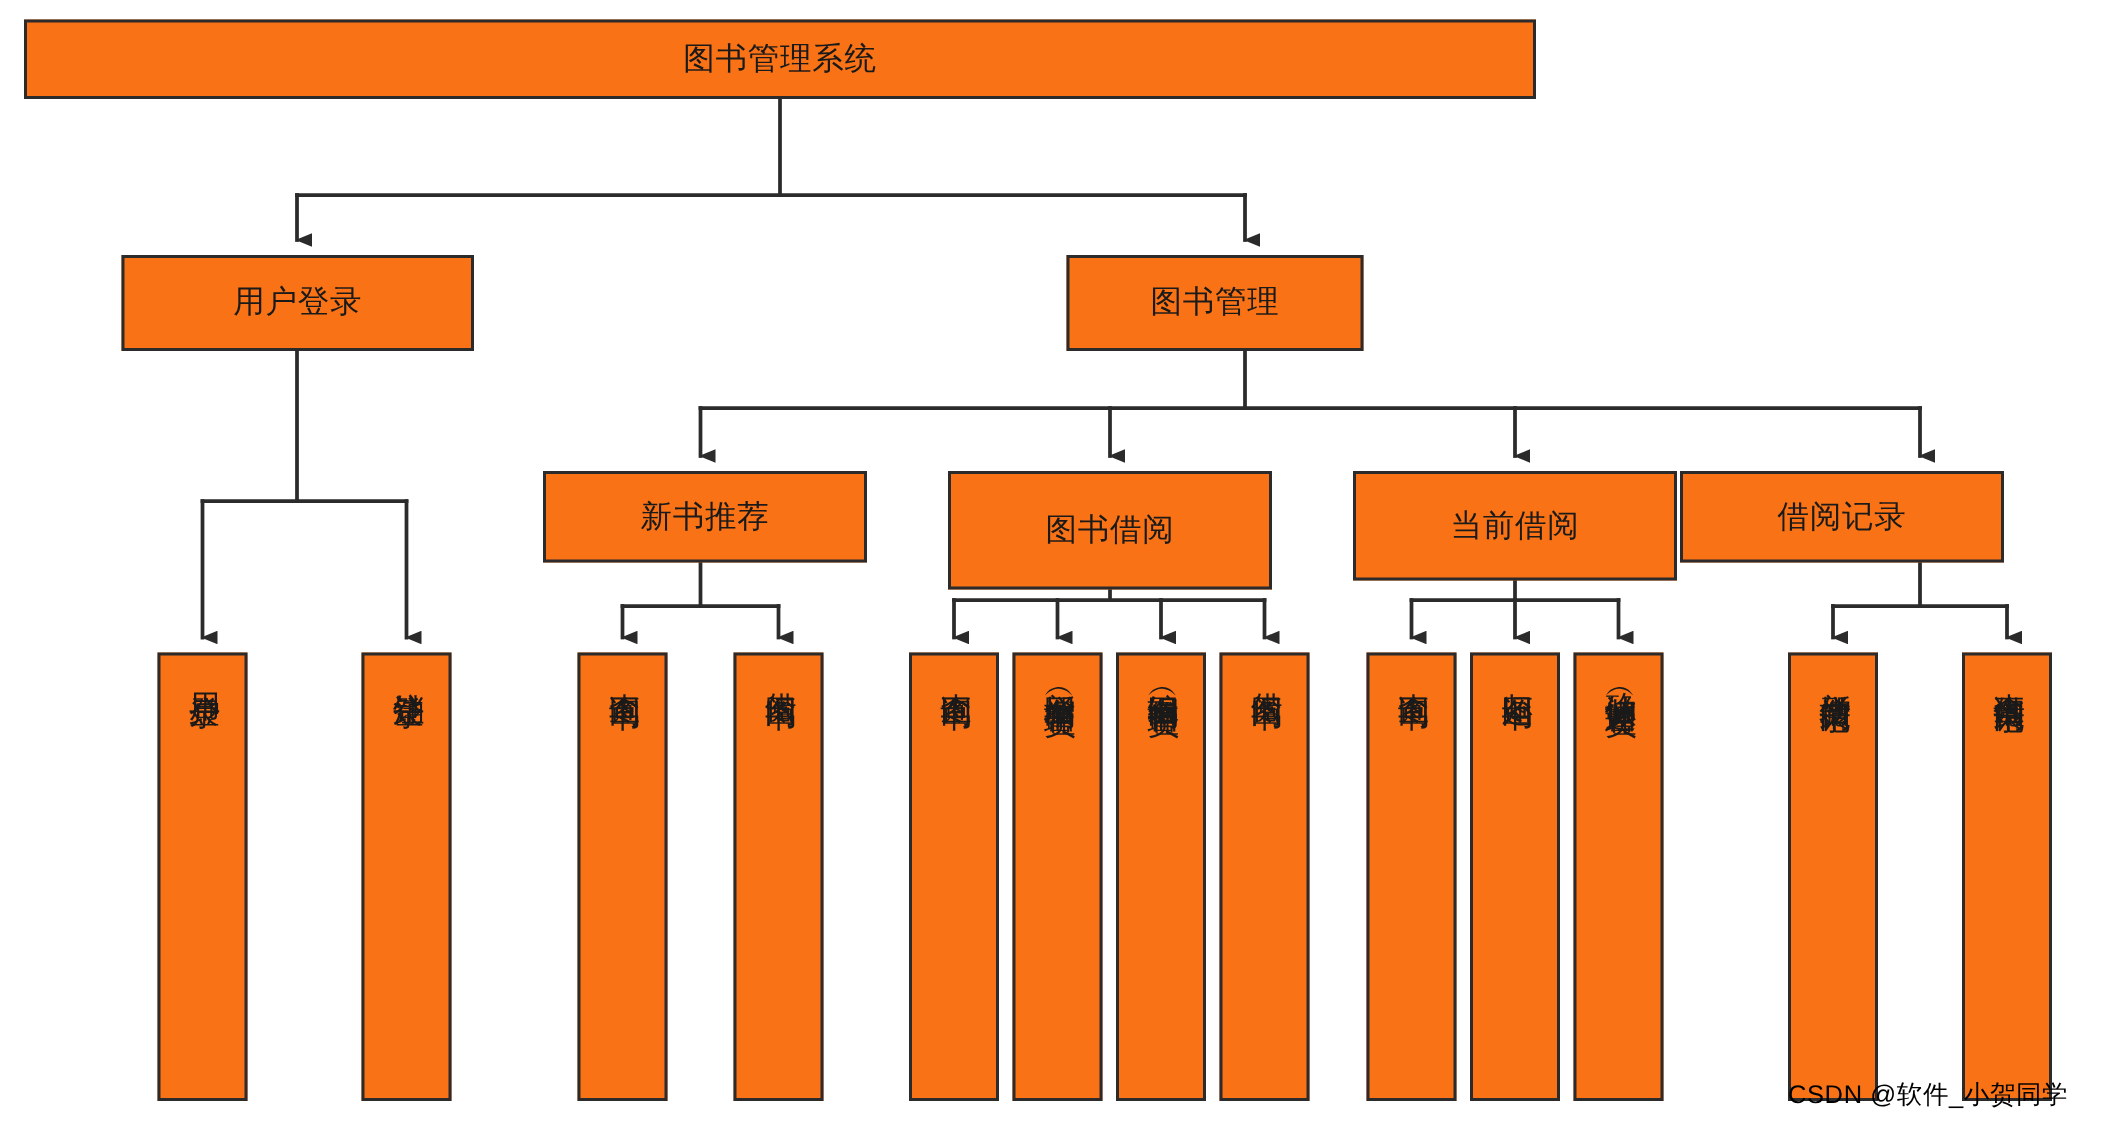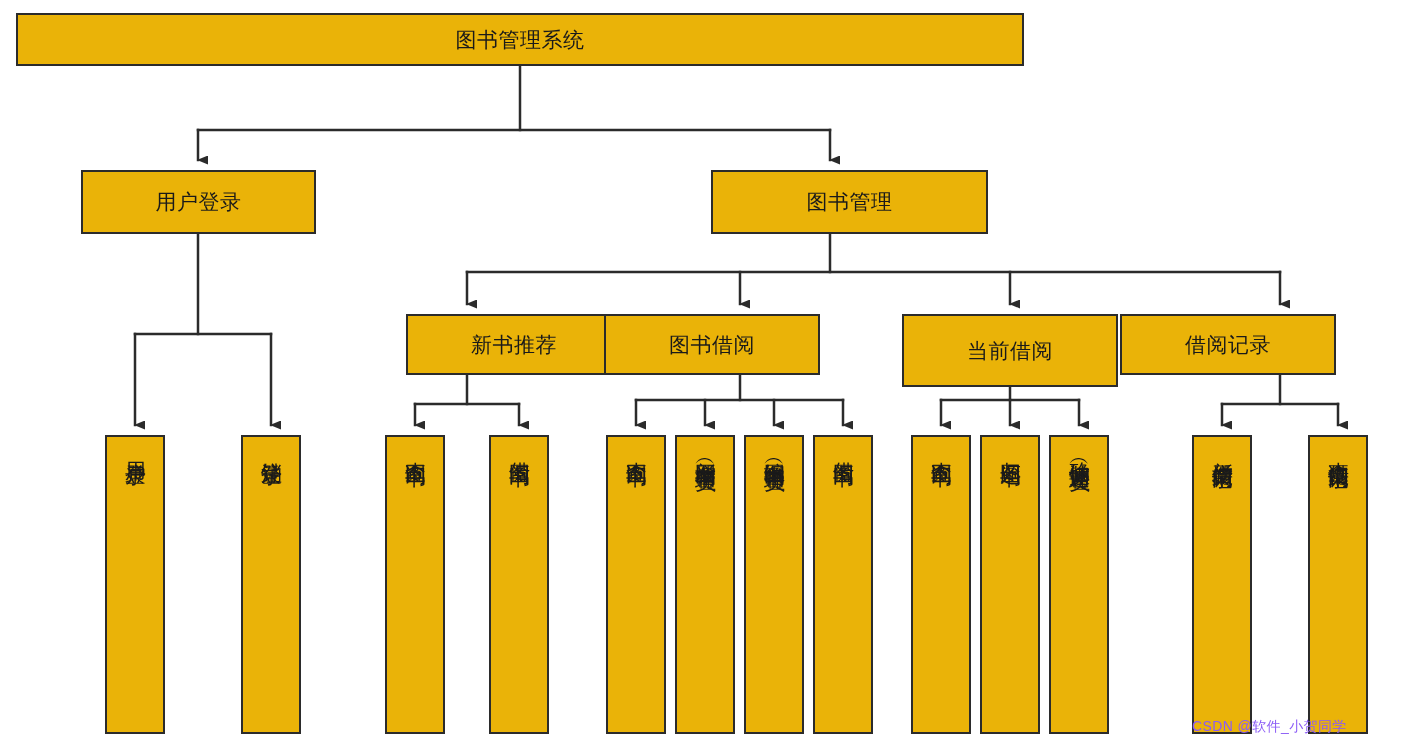--- a/index.html
+++ b/index.html
@@ -23,21 +23,21 @@
     position: absolute;
     top: 0;
     left: 0;
     width: 1405px;
     height: 747px;
   }
   .node-box {
     position: absolute;
     box-sizing: border-box;
     border: 2px solid #2b2b2b;
-    background: #eab308;
+    background: #f97316;
     display: flex;
     align-items: center;
     justify-content: center;
     color: #1a1a1a;
   }
   .node-label-h {
     font-size: 21px;
     line-height: 1.1;
     letter-spacing: 0.5px;
     white-space: nowrap;
@@ -52,22 +52,22 @@
     writing-mode: vertical-rl;
     text-orientation: upright;
     font-size: 21px;
     line-height: 1.28;
     letter-spacing: 1.5px;
     color: #1a1a1a;
     white-space: nowrap;
   }
   .watermark {
     position: absolute;
-    font-size: 14px;
-    color: #8b5cf6;
+    font-size: 17px;
+    color: #000000;
     white-space: nowrap;
     letter-spacing: 0.4px;
     pointer-events: none;
   }
 </style>
 </head>
 <body>
 
 <div id="diagram-root">
 
@@ -125,29 +125,29 @@
   </svg>
 
   <div class="node-box" style="left:16px; top:13px; width:1008px; height:53px;">
     <span class="node-label-h">图书管理系统</span>
   </div>
 
   <div class="node-box" style="left:81px; top:170px; width:235px; height:64px;">
     <span class="node-label-h">用户登录</span>
   </div>
 
-  <div class="node-box" style="left:711px; top:170px; width:277px; height:64px;">
+  <div class="node-box" style="left:711px; top:170px; width:198px; height:64px;">
     <span class="node-label-h">图书管理</span>
   </div>
 
-  <div class="node-box" style="left:362px; top:314px; width:216px; height:61px;margin-left:44px;">
+  <div class="node-box" style="left:362px; top:314px; width:216px; height:61px;">
     <span class="node-label-h">新书推荐</span>
   </div>
 
-  <div class="node-box" style="left:604px; top:314px; width:216px; height:61px;">
+  <div class="node-box" style="left:632px; top:314px; width:216px; height:79px;">
     <span class="node-label-h">图书借阅</span>
   </div>
 
   <div class="node-box" style="left:902px; top:314px; width:216px; height:73px;">
     <span class="node-label-h">当前借阅</span>
   </div>
 
   <div class="node-box" style="left:1120px; top:314px; width:216px; height:61px;">
     <span class="node-label-h">借阅记录</span>
   </div>

